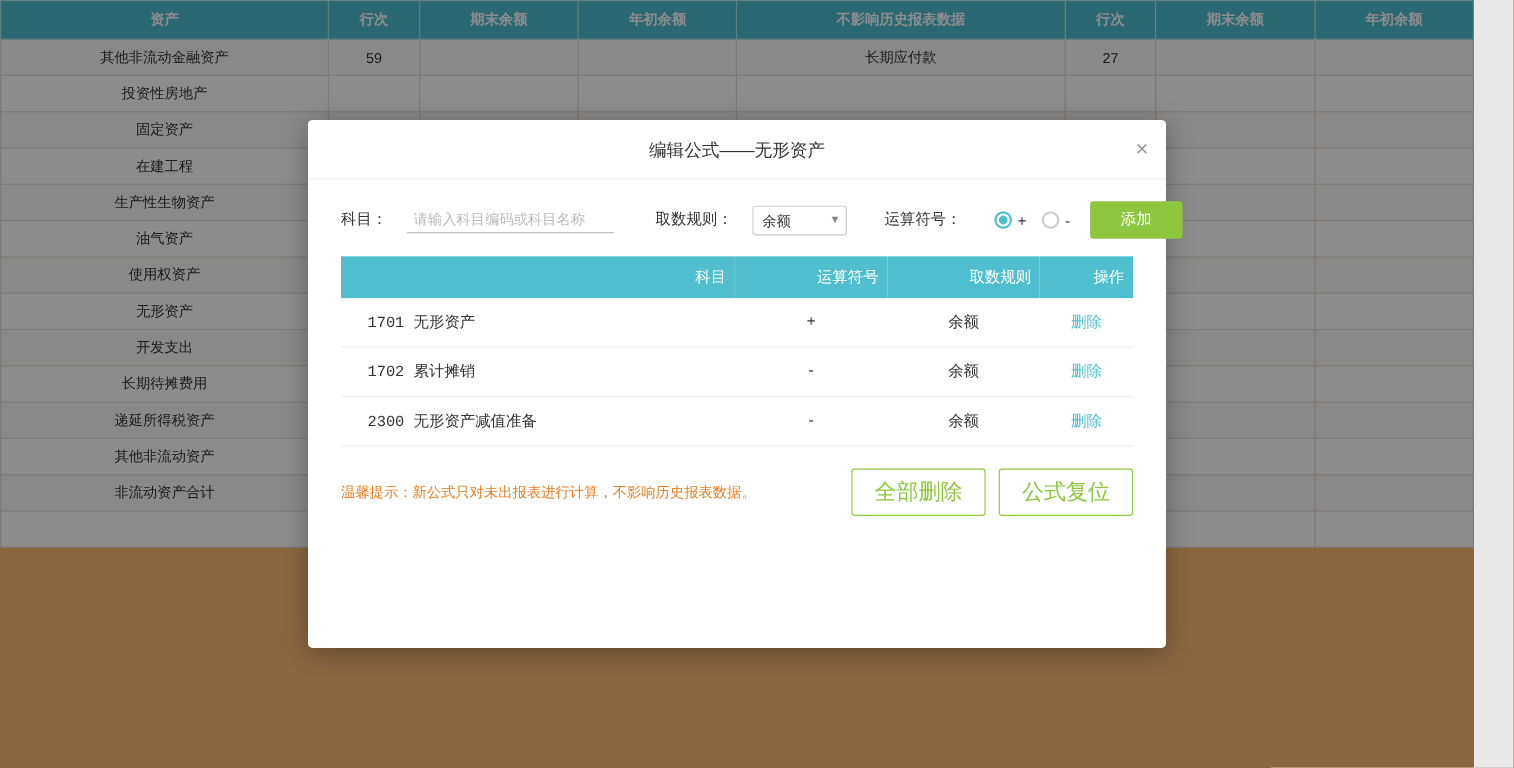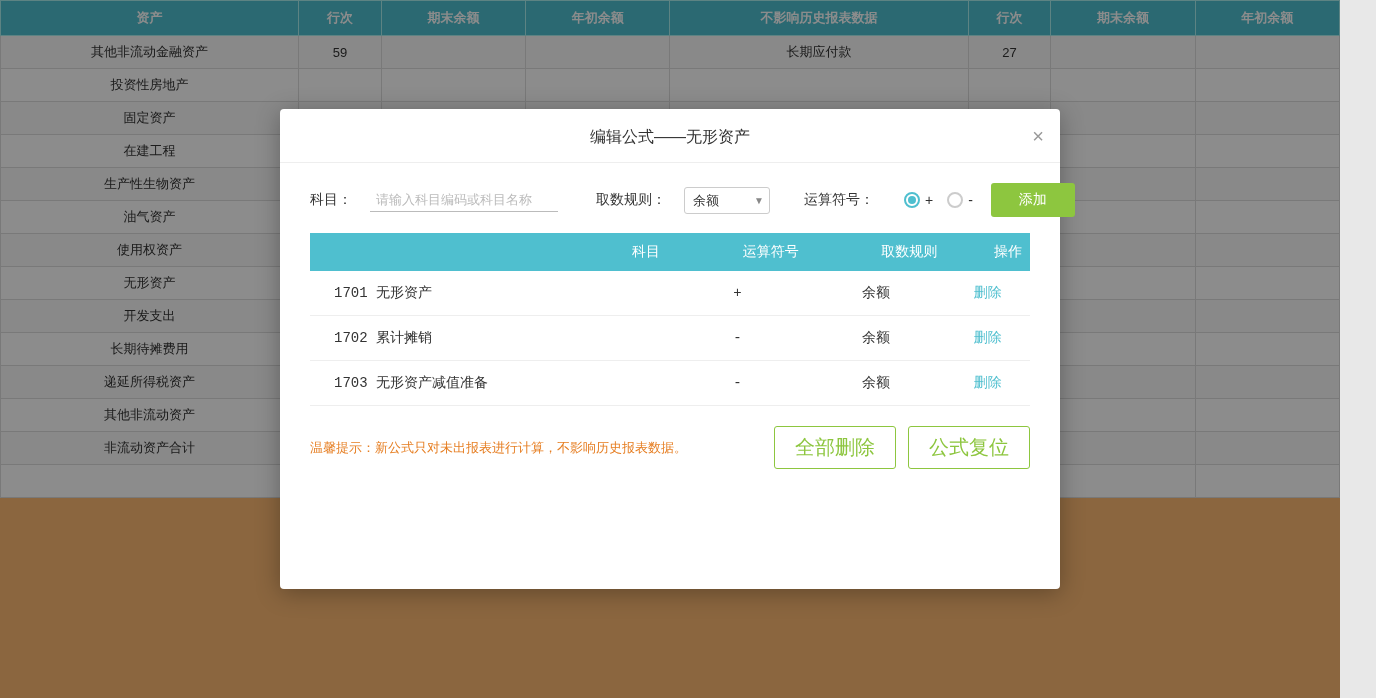--- a/index.html
+++ b/index.html
@@ -460,21 +460,21 @@
                 <td>余额</td>
                 <td><a class="delete-link" href="#">删除</a></td>
               </tr>
               <tr>
                 <td>1702 累计摊销</td>
                 <td>-</td>
                 <td>余额</td>
                 <td><a class="delete-link" href="#">删除</a></td>
               </tr>
               <tr>
-                <td>1703 无形资产减值准备</td>
+                <td>2300 无形资产减值准备</td>
                 <td>-</td>
                 <td>余额</td>
                 <td><a class="delete-link" href="#">删除</a></td>
               </tr>
             </tbody>
         </table>
       </div>
 
       <div class="modal-footer">
         <span class="footer-tip">温馨提示：新公式只对未出报表进行计算，不影响历史报表数据。</span>

